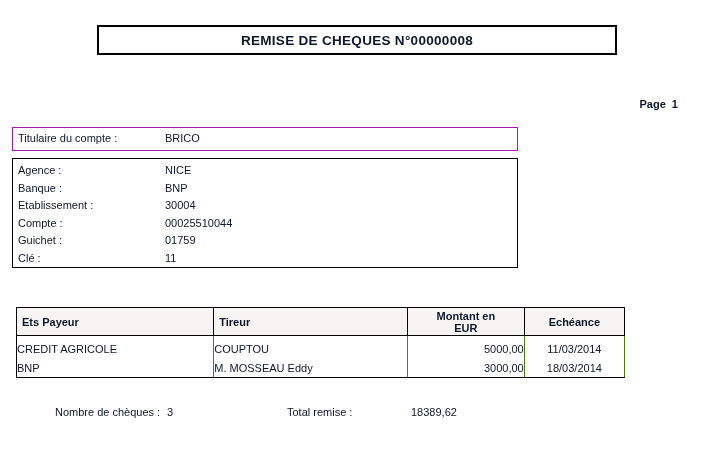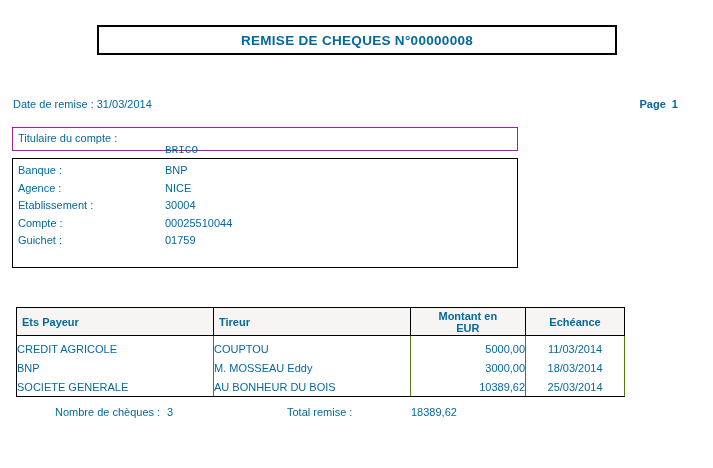--- a/index.html
+++ b/index.html
@@ -1,21 +1,21 @@
 <!DOCTYPE html>
 <html><head>
 <meta charset="utf-8">
 <style>
   html,body{margin:0;padding:0;background:#fff;}
   .page{
     position:relative;
     width:713px;height:468px;
     background:#ffffff;
     font-family:"Liberation Sans", sans-serif;
-    color:#0369a1;
+    color:#0f172a;
     overflow:hidden;
     border-radius:23px;
   }
   .title-box{
     position:absolute;left:97px;top:25px;width:516px;height:26px;
     border:2px solid #000;
     display:flex;align-items:center;justify-content:center;
   }
   .title-box .title-text{
     font-size:13.5px;font-weight:bold;letter-spacing:0.3px;
@@ -27,21 +27,21 @@
   .page-label{
     position:absolute;right:35px;top:98px;
     font-size:11px;font-weight:bold;white-space:pre;
   }
   .holder-box{
     position:absolute;left:12px;top:127px;width:504px;height:22px;
     border:1px solid #a21caf;
     font-size:11px;
   }
   .holder-box .lbl{position:absolute;left:5px;top:4px;}
-  .holder-box .val{position:absolute;left:152px;top:16px;font-family:Liberation Mono, monospace;}
+  .holder-box .val{position:absolute;left:152px;top:4px;}
   .bank-box{
     position:absolute;left:12px;top:158px;width:504px;height:108px;
     border:1px solid #000;
     font-size:11px;
   }
   .bank-row{position:relative;height:17.6px;line-height:17.6px;}
   .bank-box .rows{position:absolute;left:0;top:3px;width:100%;}
   .bank-row .lbl{position:absolute;left:5px;}
   .bank-row .val{position:absolute;left:152px;}
   .currency-line{
@@ -84,49 +84,52 @@
 </style>
 </head>
 <body>
 
 <div class="page">
 
   <div class="title-box">
     <span class="title-text">REMISE DE CHEQUES N°00000008</span>
   </div>
 
-  <div class="date-line">Date de remise : 31/03/2014</div>
   <div class="page-label">Page  1</div>
 
   <div class="holder-box">
     <span class="lbl">Titulaire du compte :</span>
     <span class="val">BRICO</span>
   </div>
 
   <div class="bank-box">
     <div class="rows">
       <div class="bank-row">
+        <span class="lbl">Agence :</span>
+        <span class="val">NICE</span>
+      </div>
+      <div class="bank-row">
         <span class="lbl">Banque :</span>
         <span class="val">BNP</span>
-      </div>
-      <div class="bank-row">
-        <span class="lbl">Agence :</span>
-        <span class="val">NICE</span>
       </div>
       <div class="bank-row">
         <span class="lbl">Etablissement :</span>
         <span class="val">30004</span>
       </div>
       <div class="bank-row">
         <span class="lbl">Compte :</span>
         <span class="val">00025510044</span>
       </div>
       <div class="bank-row">
         <span class="lbl">Guichet :</span>
         <span class="val">01759</span>
+      </div>
+      <div class="bank-row">
+        <span class="lbl">Clé :</span>
+        <span class="val">11</span>
       </div>
     </div>
   </div>
 
 
   <table class="cheques">
     <colgroup>
       <col style="width:225px">
         <col style="width:221px">
         <col style="width:127px">
@@ -146,26 +149,20 @@
         <td class="c-left">COUPTOU</td>
         <td class="c-right">5000,00</td>
         <td class="c-center">11/03/2014</td>
       </tr>
       <tr>
         <td class="c-left">BNP</td>
         <td class="c-left">M. MOSSEAU Eddy</td>
         <td class="c-right">3000,00</td>
         <td class="c-center">18/03/2014</td>
       </tr>
-      <tr>
-        <td class="c-left">SOCIETE GENERALE</td>
-        <td class="c-left">AU BONHEUR DU BOIS</td>
-        <td class="c-right">10389,62</td>
-        <td class="c-center">25/03/2014</td>
-      </tr>
     </tbody>
   </table>
 
   <div class="summary">
     <span class="count-lbl">Nombre de chèques :</span>
     <span class="count-val">3</span>
     <span class="total-lbl">Total remise :</span>
     <span class="total-val">18389,62</span>
   </div>
 

